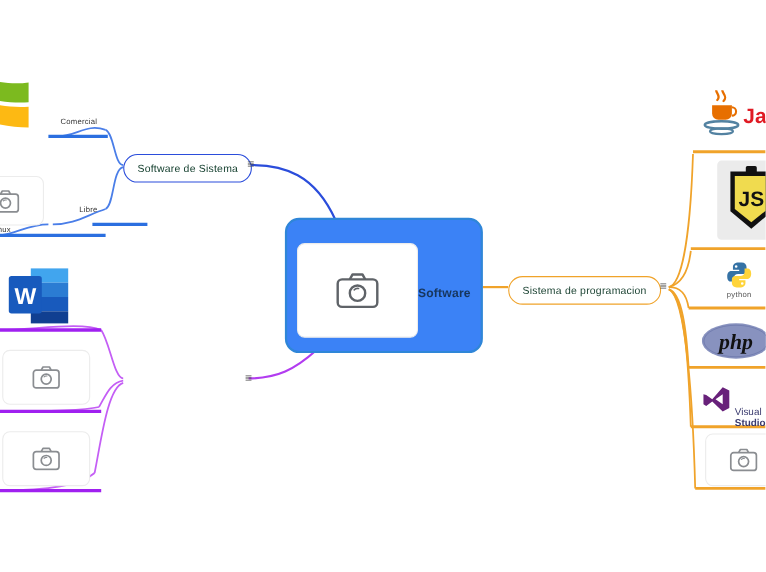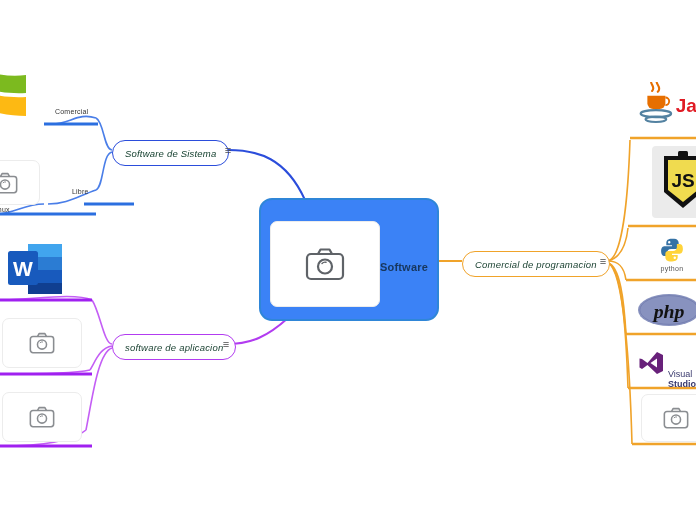--- a/index.html
+++ b/index.html
@@ -8,21 +8,21 @@
     font-family:"Liberation Sans",sans-serif;position:relative;
   }
   #canvas{position:absolute;left:0;top:0;width:696px;height:520px;}
   svg.links{position:absolute;left:0;top:0;width:696px;height:520px;pointer-events:none;}
 
   
   .pill{
     position:absolute;display:flex;align-items:center;justify-content:center;
     background:#ffffff;border-radius:999px;border:1.6px solid #2b44d6;
     color:#123a2e;font-size:9.5px;letter-spacing:.2px;white-space:nowrap;
-    padding:12px 12px;height:17px;box-sizing:border-box;font-style:italic;
+    padding:12px 12px;height:17px;box-sizing:border-box;
   }
   .pill.blue{border-color:#2b4ddb;color:#15402f;}
   .pill.purple{border-color:#b23cf0;color:#1d4434;}
   .pill.orange{border-color:#f0a32a;color:#1d4434;}
 
   .handle{
     position:absolute;font-size:11px;line-height:11px;color:#4a4a4a;
     width:12px;text-align:center;
   }
 
@@ -120,27 +120,24 @@
       </svg>
     </div>
     <div class="caption">Software</div>
   </div>
 
   <div class="pill blue" style="left:112px;top:140px;">
     <span>Software de Sistema</span>
   </div>
   <div class="handle" style="left:222px;top:145px;">≡</div>
 
-  <div class="pill purple" style="left:112px;top:334px;">
-    <span>software de aplicacion</span>
-  </div>
   <div class="handle" style="left:220px;top:339px;">≡</div>
 
   <div class="pill orange" style="left:462px;top:251px;">
-    <span>Comercial de programacion</span>
+    <span>Sistema de programacion</span>
   </div>
   <div class="handle" style="left:597px;top:256px;">≡</div>
 
   <div class="sublabel" style="left:55px;top:108px;">Comercial</div>
   <div class="sublabel" style="left:72px;top:188px;">Libre</div>
   <div class="sublabel" style="left:-8px;top:206px;">Linux</div>
 
   <div class="logotile" style="left:-18px;top:66px;width:64px;height:56px;">
     <svg width="64" height="56" viewBox="0 0 64 56">
       <path d="M2 4 C14 9 30 11 44 9 L44 27 C30 28 14 26 2 22 Z" fill="#7cba1f"></path>

